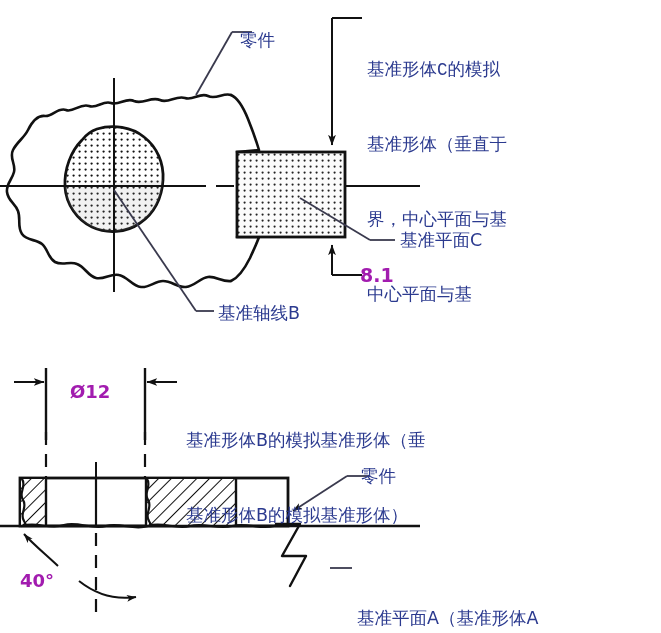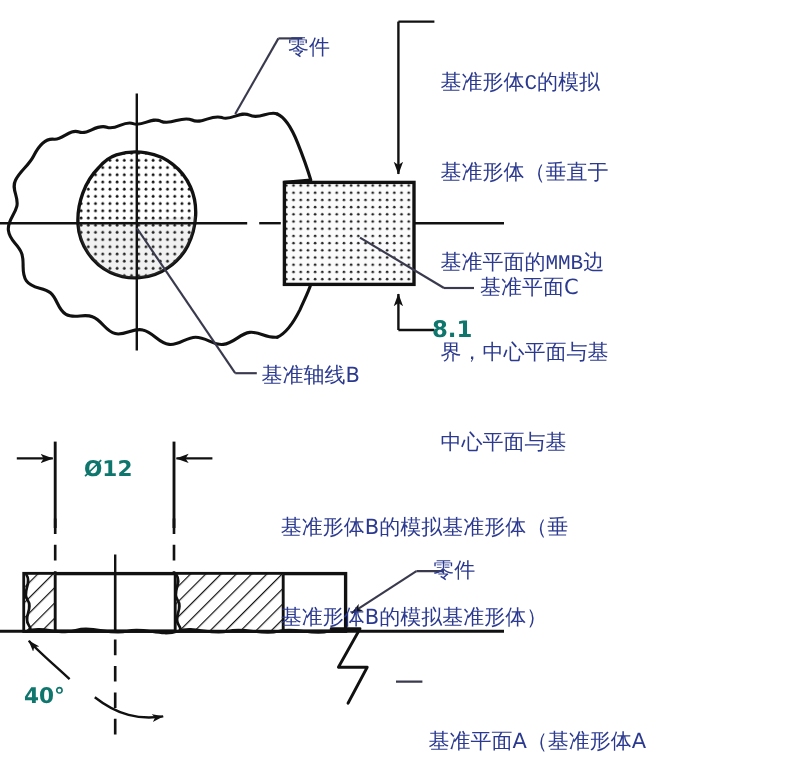--- a/index.html
+++ b/index.html
@@ -13,21 +13,21 @@
     position:absolute;
     color:#2b3a8f;
     font-family:"DejaVu Sans","Liberation Sans",sans-serif;
     font-size:17.5px;
     line-height:25px;
     letter-spacing:0px;
     white-space:pre;
   }
   .dimtxt{
     position:absolute;
-    color:#0f766e;
+    color:#a21caf;
     font-family:"DejaVu Sans","Liberation Sans",sans-serif;
     font-size:19px;
     font-weight:bold;
     white-space:pre;
     text-align:right;
   }
   .dimtxt.thin{font-weight:bold;font-size:18px;}
 </style>
 </head>
 <body>
@@ -198,34 +198,33 @@
         <line x1="330" y1="568" x2="352" y2="568" stroke="#3a3a4e" stroke-width="1.8"></line>
       </g>
     </g>
   </svg>
 
   <div class="anno" style="left:240px;top:28px;">零件</div>
 
   <div class="anno" style="left:367px;top:8px;font-family:Liberation Mono, monospace;">
     <div>基准形体C的模拟</div>
     <div>基准形体（垂直于</div>
-    <div>基准平面的MMB边</div>
     <div>界，中心平面与基</div>
     <div>中心平面与基</div>
   </div>
 
   <div class="anno" style="left:400px;top:228px;">基准平面C</div>
 
   <div class="dimtxt" style="left:360px;top:264px;">8.1</div>
 
   <div class="anno" style="left:218px;top:301px;">基准轴线B</div>
 
   <div class="dimtxt thin" style="left:70px;top:381px;">Ø12</div>
 
-  <div class="anno" style="left:186px;top:378px;margin-left:48px;">
+  <div class="anno" style="left:186px;top:378px;">
     <div>基准形体B的模拟基准形体（垂</div>
     <div>基准形体B的模拟基准形体）</div>
   </div>
 
   <div class="anno" style="left:361px;top:464px;">零件</div>
 
   <div class="dimtxt thin" style="left:20px;top:570px;">40°</div>
 
   <div class="anno" style="left:357px;top:556px;">
     <div>基准平面A（基准形体A</div>

